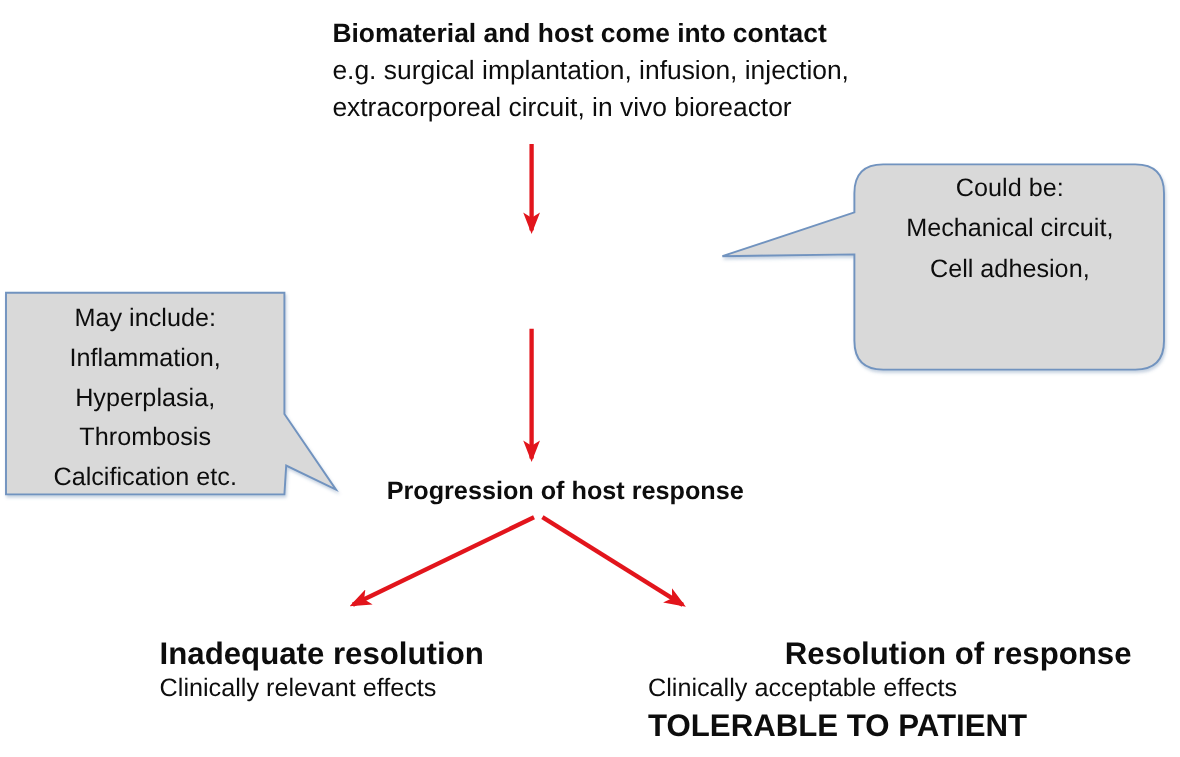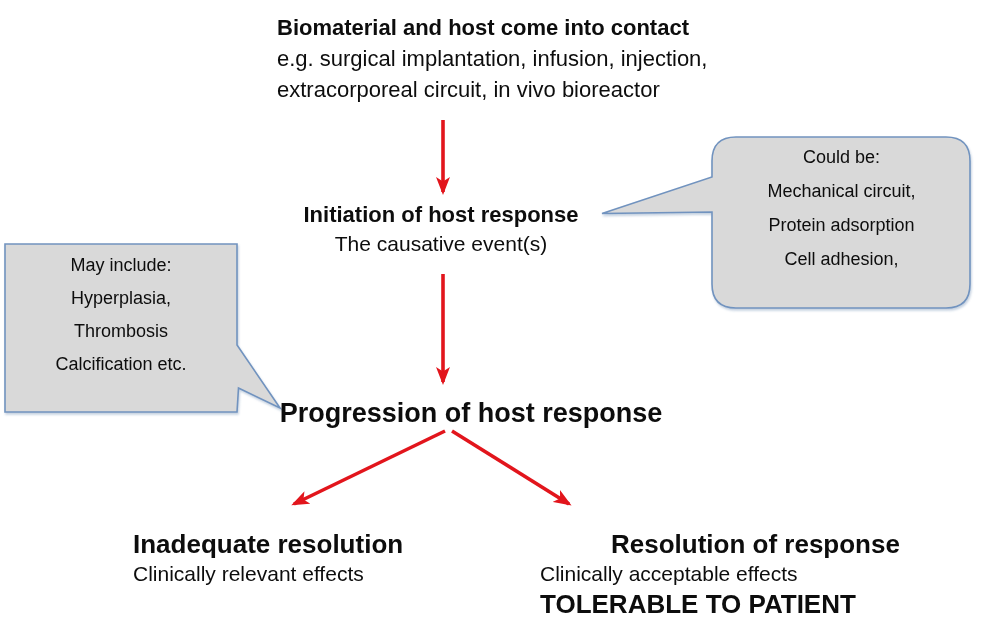--- a/index.html
+++ b/index.html
@@ -20,31 +20,31 @@
   #shapes{position:absolute;left:0;top:0;width:983px;height:631px;z-index:1;}
   .callout-shape{fill:var(--callout-fill);stroke:var(--callout-border);stroke-width:1.6;}
   .flow-arrow{stroke:var(--arrow-color);stroke-width:3.6;fill:none;}
   .arrowfill{fill:var(--arrow-color);}
   .txt{position:absolute;z-index:2;white-space:nowrap;}
   .b{font-weight:bold;}
   .i{}
   .title-block{left:277px;top:12px;font-size:22px;line-height:31px;}
   .initiation-block{left:241px;top:200px;width:400px;text-align:center;font-size:22px;line-height:29px;}
   .initiation-block .i{font-size:21px;}
-  .bubble-text{text-align:center;font-size:18px;}
+  .bubble-text{text-align:center;font-size:21px;}
   .bubble-right-text{left:713px;top:140px;width:257px;line-height:34px;}
   .bubble-left-text{left:5px;top:249px;width:232px;line-height:33px;}
   .bubble-text span{display:block;}
-  .progression-block{left:270px;top:398px;width:402px;text-align:center;font-size:27px;}
+  .progression-block{left:270px;top:398px;width:402px;text-align:center;font-size:21px;}
   .outcome{font-size:21px;line-height:30px;}
   .outcome div{display:block;}
   .outcome .b{font-size:26px;}
   .outcome-left{left:133px;top:529px;}
   .outcome-right{left:540px;top:529px;}
-  .outcome-right .headline{margin-left:71px;}
+  .outcome-right .headline{margin-left:114px;}
 </style>
 </head>
 <body>
 
 <div id="canvas">
 
   <svg id="shapes" viewBox="0 0 983 631" xmlns="http://www.w3.org/2000/svg">
     <defs>
       <marker id="ah" viewBox="0 0 18 14" markerWidth="18" markerHeight="14" refX="15" refY="7" orient="auto" markerUnits="userSpaceOnUse">
         <path d="M0,0 L18,7 L0,14 L4.5,7 Z" class="arrowfill"></path>
@@ -63,34 +63,30 @@
     <line class="flow-arrow" x1="445" y1="431" x2="294" y2="504" marker-end="url(#ah)"></line>
     <line class="flow-arrow" x1="452" y1="431" x2="569" y2="504" marker-end="url(#ah)"></line>
   </svg>
 
   <div class="txt title-block">
     <div class="b">Biomaterial and host come into contact</div>
     <div class="i">e.g. surgical implantation, infusion, injection,</div>
     <div class="i">extracorporeal circuit, in vivo bioreactor</div>
   </div>
 
-  <div class="txt initiation-block">
-    <div class="b">Initiation of host response</div>
-    <div class="i">The causative event(s)</div>
-  </div>
 
   <div class="txt bubble-text bubble-right-text">
     <span>Could be:</span>
     <span>Mechanical circuit,</span>
-    <span>Protein adsorption</span>
     <span>Cell adhesion,</span>
   </div>
 
   <div class="txt bubble-text bubble-left-text">
     <span>May include:</span>
+    <span>Inflammation,</span>
     <span>Hyperplasia,</span>
     <span>Thrombosis</span>
     <span>Calcification etc.</span>
   </div>
 
   <div class="txt progression-block b">Progression of host response</div>
 
   <div class="txt outcome outcome-left">
     <div class="b headline">Inadequate resolution</div>
     <div class="i">Clinically relevant effects</div>

